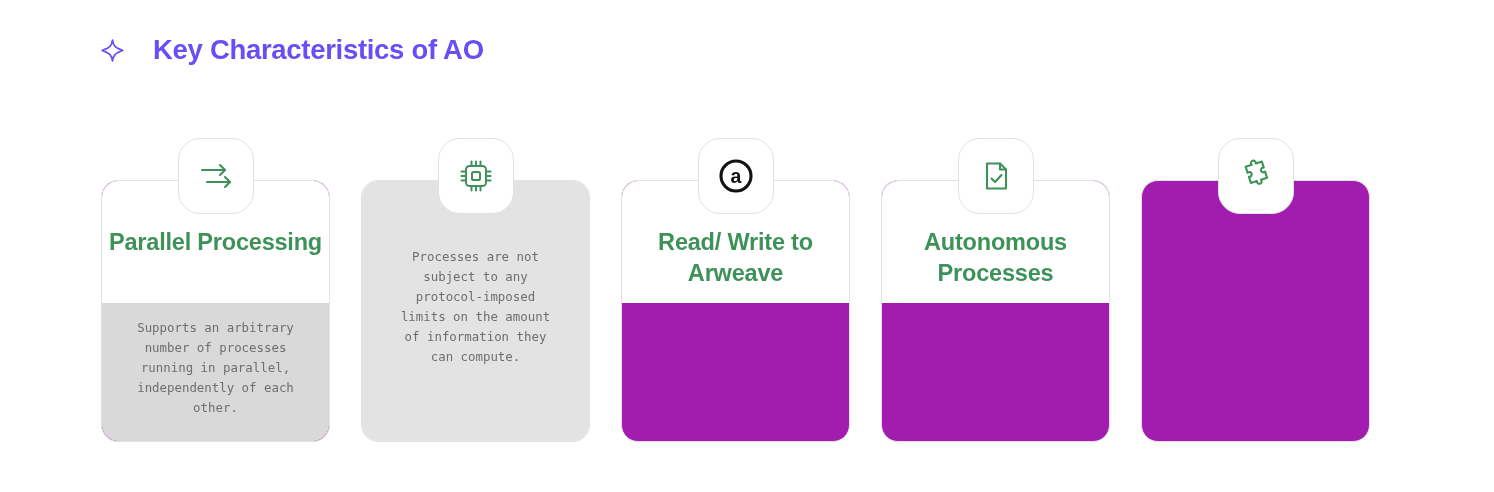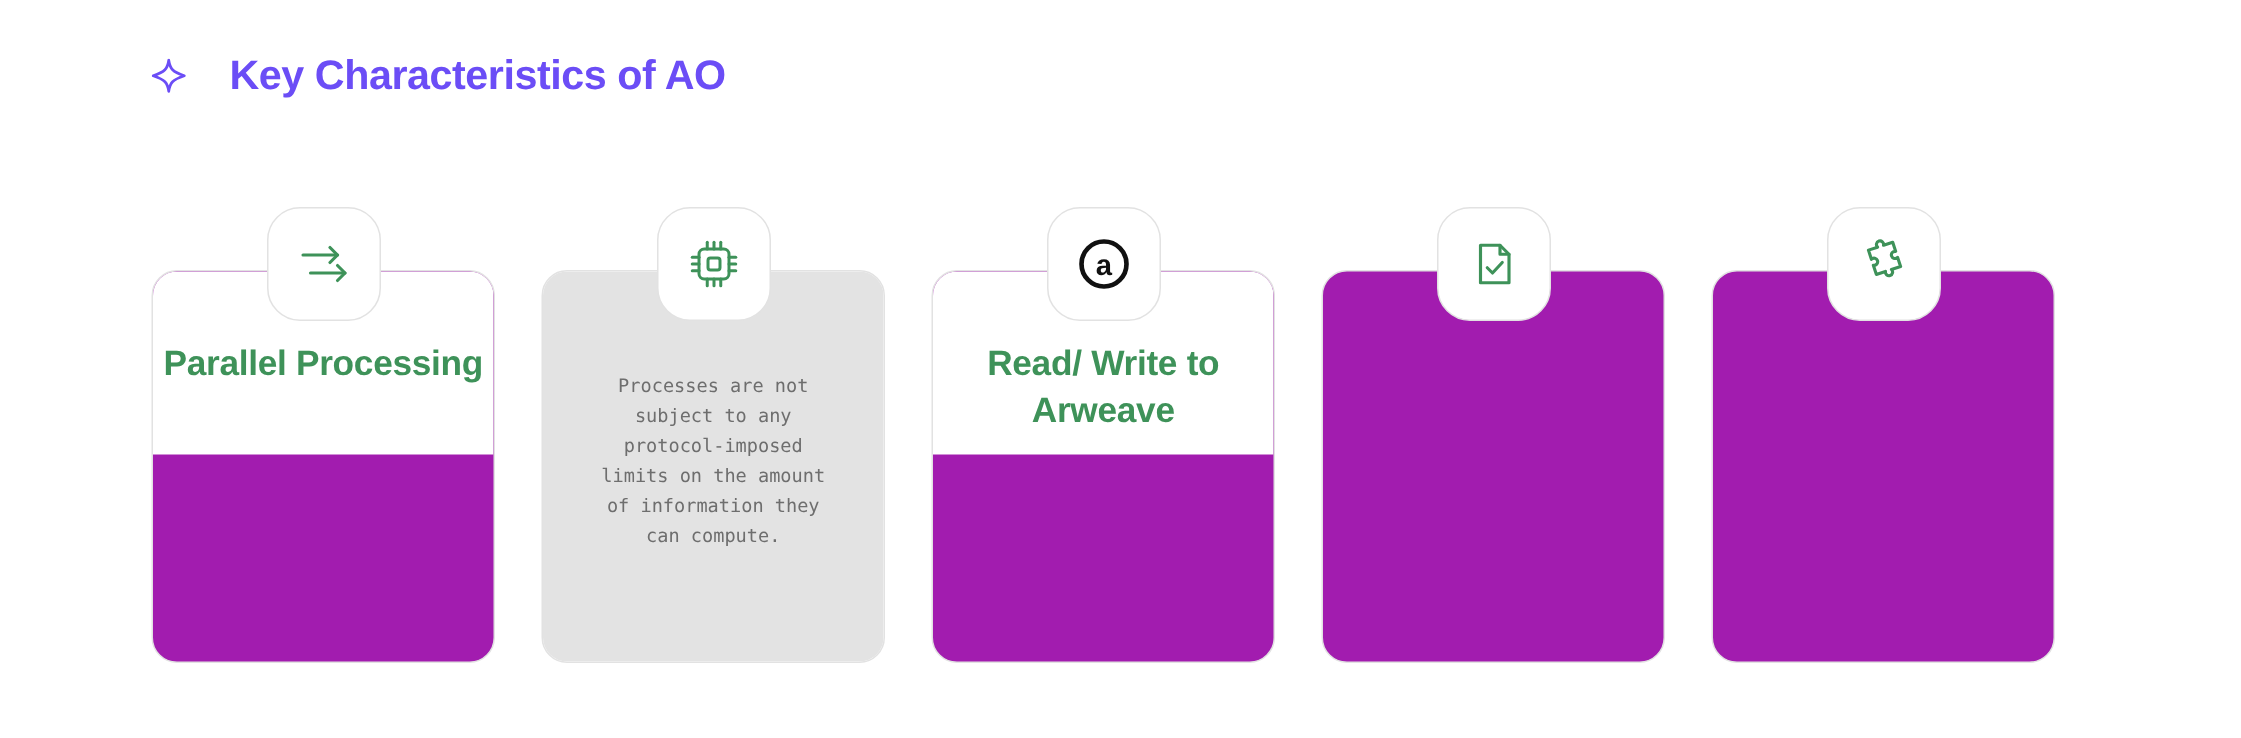--- a/index.html
+++ b/index.html
@@ -151,20 +151,27 @@
           <path d="M24 9 L29 14 L24 19"></path>
           <path d="M11 26 H34"></path>
           <path d="M29 21 L34 26 L29 31"></path>
         </g>
       </svg>
     </div>
     <div class="card">
       <div class="card-top">
         <div class="card-title">Parallel
 Processing</div>
+      </div>
+      <div class="card-body" style="background:#d9d9d9">
+        <div class="card-text">Supports an arbitrary
+number of processes
+running in parallel,
+independently of each
+other.</div>
       </div>
     </div>
   </div>
 
   <div class="card-wrap">
     <div class="icon-badge">
       <svg width="38" height="38" viewBox="0 0 38 38" aria-hidden="true">
         <g fill="none" stroke="#3e9259" stroke-width="2" stroke-linecap="round" stroke-linejoin="round">
           <rect x="9" y="9" width="20" height="20" rx="3.5"></rect>
           <rect x="15" y="15" width="8" height="8" rx="1.6"></rect>
@@ -214,20 +221,24 @@
     <div class="icon-badge">
       <svg width="38" height="38" viewBox="0 0 38 38" aria-hidden="true">
         <g fill="none" stroke="#3e9259" stroke-width="2.1" stroke-linecap="round" stroke-linejoin="round">
           <path d="M10 6.5 H23 L29 12.5 V31.5 H10 Z"></path>
           <path d="M23 6.5 V12.5 H29"></path>
           <path d="M14.5 21.5 L18 25 L24.5 18"></path>
         </g>
       </svg>
     </div>
     <div class="card">
+      <div class="card-top">
+        <div class="card-title">Autonomous
+Processes</div>
+      </div>
     </div>
   </div>
 
   <div class="card-wrap">
     <div class="icon-badge">
       <svg width="40" height="40" viewBox="0 0 40 40" aria-hidden="true">
         <g transform="rotate(-18 20 20)">
           <path d="M13 8 h6.4 a2.4 2.4 0 1 1 4.2 0 H30 v6.4 a2.4 2.4 0 1 0 0 4.2 V25 h-6.4 a2.4 2.4 0 1 1 -4.2 0 H13 v-6.4 a2.4 2.4 0 1 0 0 -4.2 Z" fill="none" stroke="#3e9259" stroke-width="2.1" stroke-linejoin="round"></path>
         </g>
       </svg>

